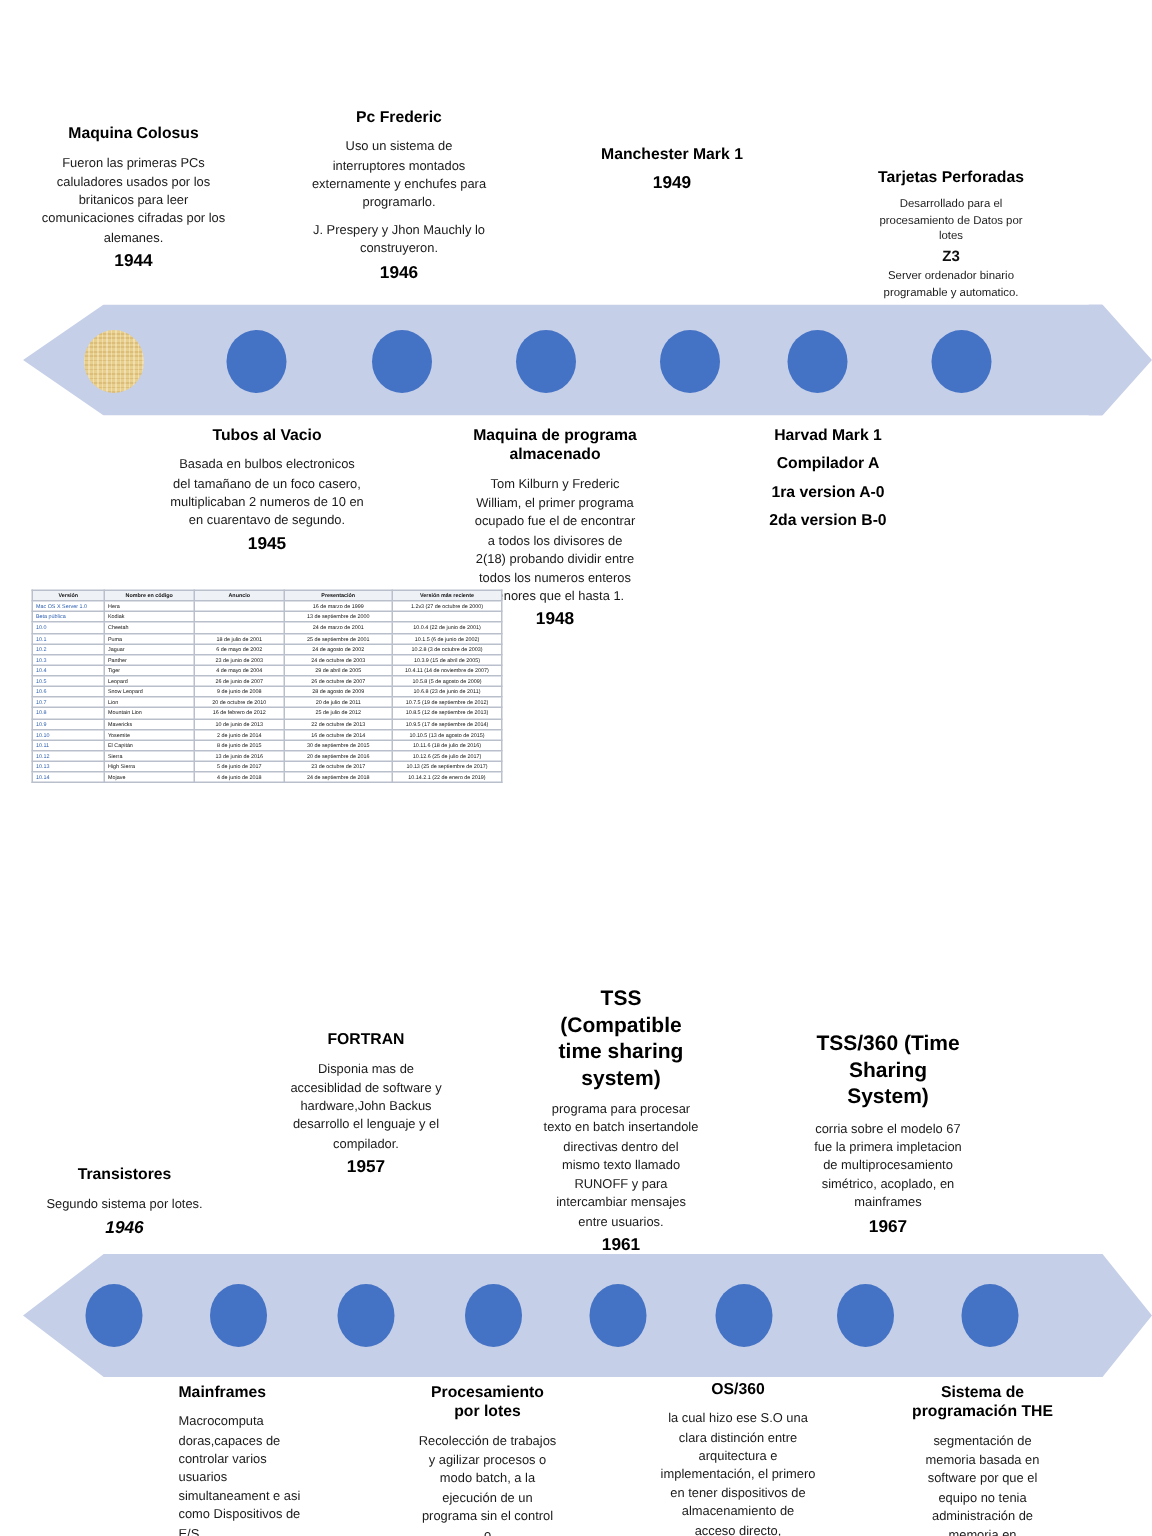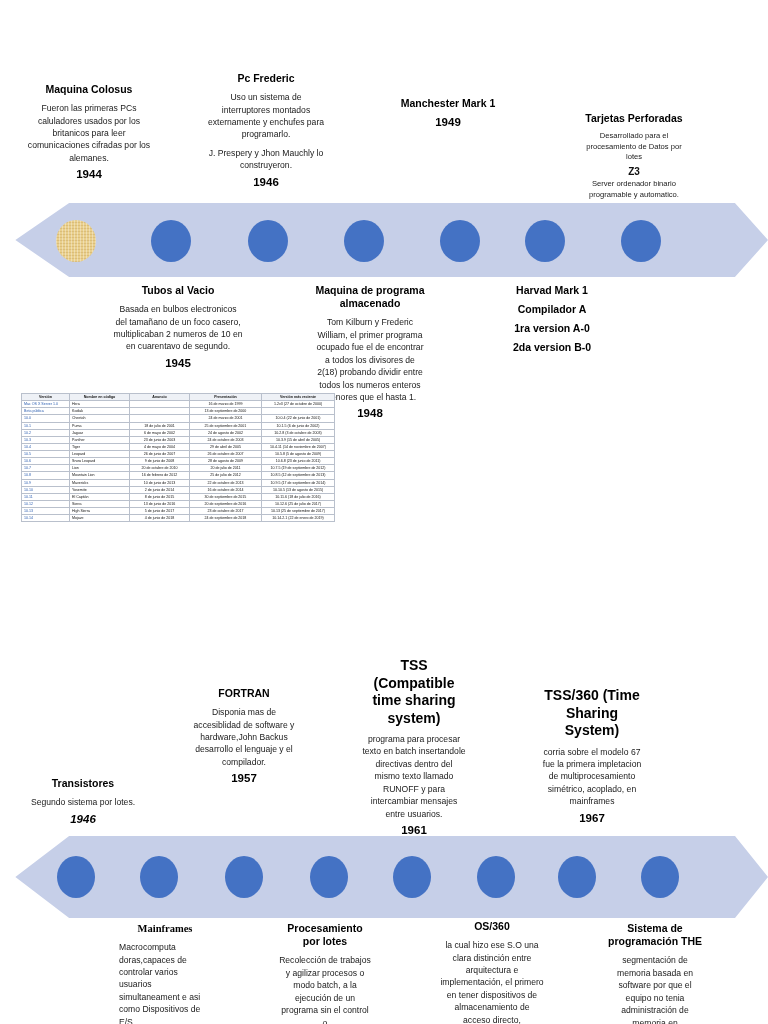--- a/index.html
+++ b/index.html
@@ -265,21 +265,21 @@
     <div class="dot" style="left:225px;top:20px;width:38px;height:42px;"></div>
     <div class="dot" style="left:310px;top:20px;width:38px;height:42px;"></div>
     <div class="dot" style="left:393px;top:20px;width:38px;height:42px;"></div>
     <div class="dot" style="left:477px;top:20px;width:38px;height:42px;"></div>
     <div class="dot" style="left:558px;top:20px;width:38px;height:42px;"></div>
     <div class="dot" style="left:641px;top:20px;width:38px;height:42px;"></div>
   </div>
 </div>
 
 <div class="tl-label" style="left:119px;top:922px;width:92px;text-align:left;">
-  <div class="tl-title" style="text-align:center;font-family:Liberation Serif, serif;">Mainframes</div>
+  <div class="tl-title" style="">Mainframes</div>
   <div class="tl-body" style="text-align:left;">Macrocomputa doras,capaces de controlar varios usuarios simultaneament e asi como Dispositivos de E/S.</div>
 </div>
 
 <div class="tl-label" style="left:278px;top:922px;width:94px;">
   <div class="tl-title">Procesamiento por lotes</div>
   <div class="tl-body">Recolección de trabajos y agilizar procesos o modo batch, a la ejecución de un programa sin el control o</div>
 </div>
 
 <div class="tl-label" style="left:440px;top:920px;width:104px;">
   <div class="tl-title">OS/360</div>

